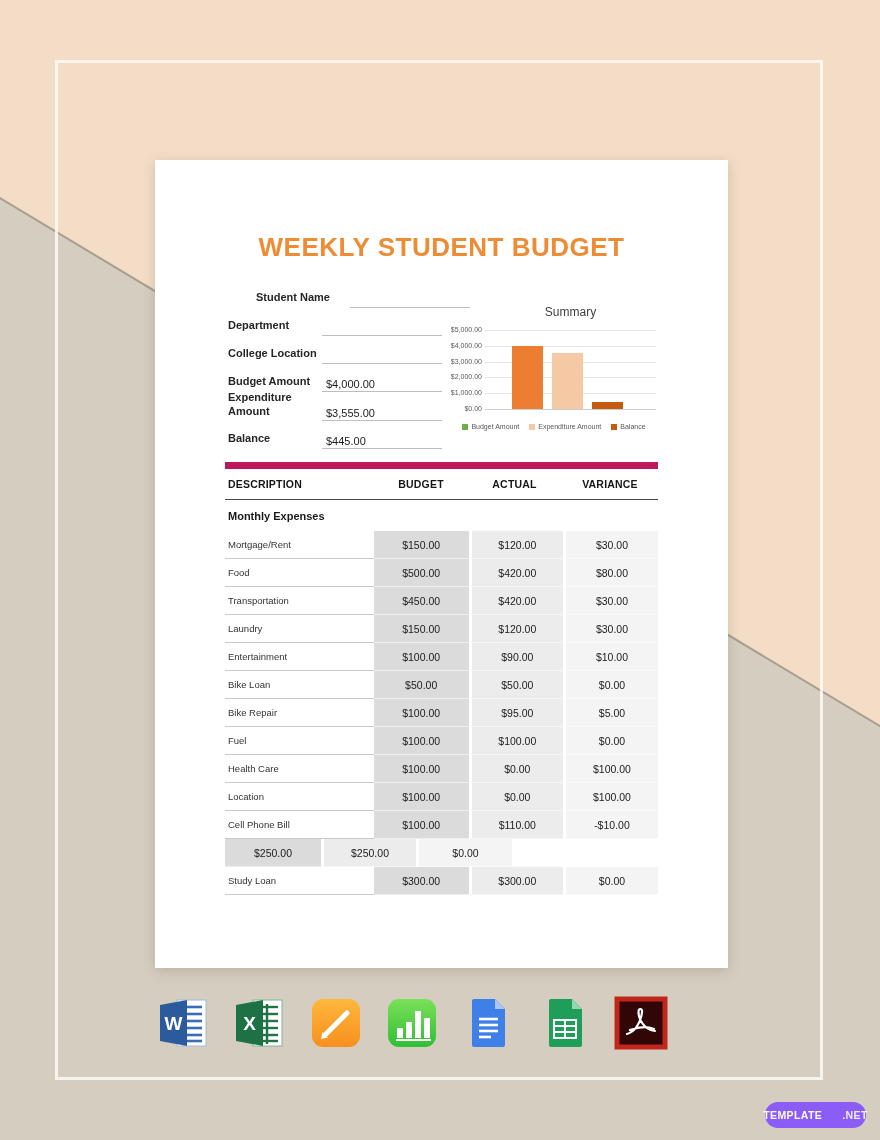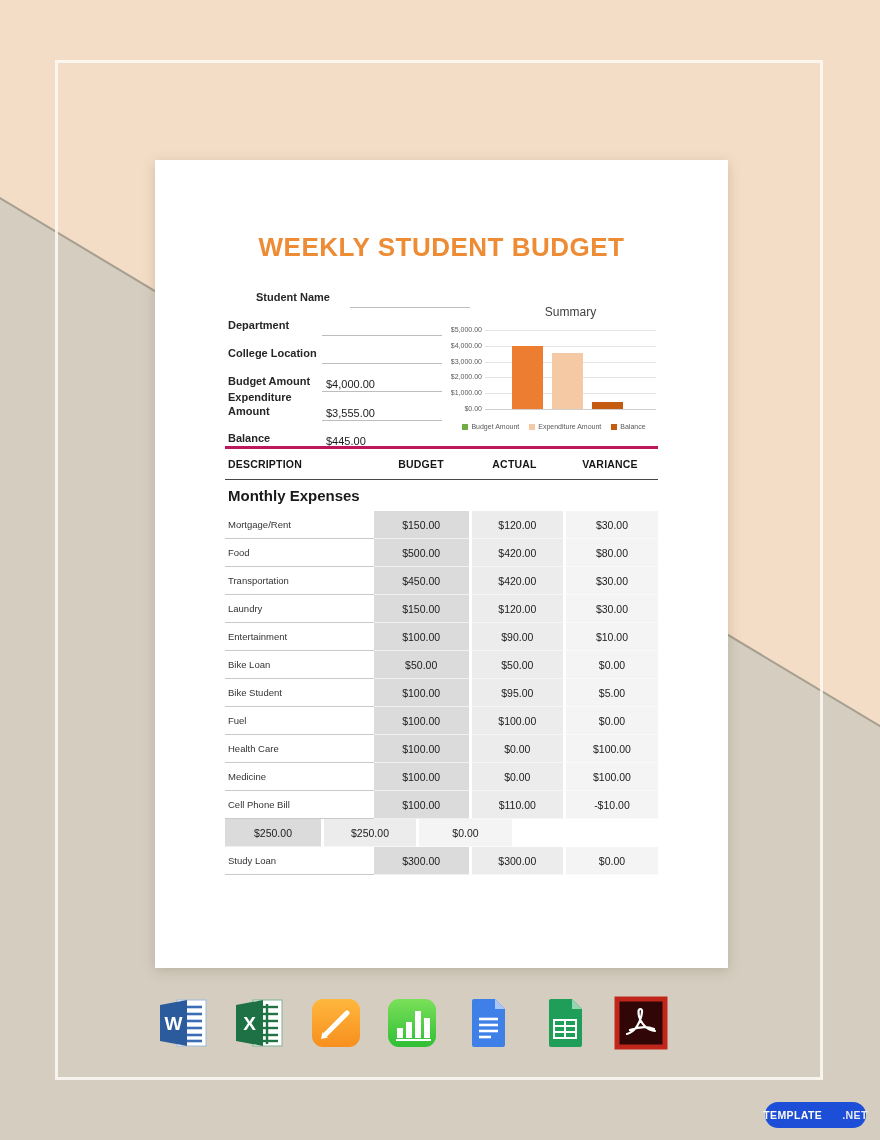--- a/index.html
+++ b/index.html
@@ -28,25 +28,25 @@
   .plot{position:absolute;left:45px;top:25px;width:171px;height:79px;}
   .gridline{position:absolute;left:0;width:100%;height:1px;background:#e4e4e4;}
   .gridline.base{background:#cfcfcf;}
   .ylab{position:absolute;right:190px;width:60px;text-align:right;font-size:7px;color:#595959;}
   .bar{position:absolute;bottom:0;width:31px;}
   .legend{position:absolute;left:0;top:118px;width:100%;display:flex;justify-content:center;
           gap:10px;align-items:center;}
   .leg-item{display:flex;align-items:center;gap:3px;font-size:7px;color:#595959;}
   .leg-marker{width:6px;height:6px;display:inline-block;}
   
-  .btable{position:absolute;left:70px;top:286px;width:433px;border-top:3px solid #be185d;}
+  .btable{position:absolute;left:70px;top:302px;width:433px;border-top:7px solid #be185d;}
   .t-head{display:flex;height:30px;align-items:center;border-bottom:1.5px solid #474747;}
   .t-hcell{font-size:10.5px;font-weight:bold;color:#161616;letter-spacing:.2px;text-align:center;}
   .t-hcell.desc{text-align:left;padding-left:3px;box-sizing:border-box;}
-  .t-section{height:31px;display:flex;align-items:center;font-size:15px;font-weight:bold;
+  .t-section{height:31px;display:flex;align-items:center;font-size:11px;font-weight:bold;
              color:#1a1a1a;padding-left:3px;}
   .t-row{display:flex;height:28px;}
   .t-cell{display:flex;align-items:center;box-sizing:border-box;}
   .t-cell.desc{width:150px;font-size:9.5px;color:#333;border-bottom:1px solid #c9c9c9;
                padding-left:3px;}
   .t-cell.money{justify-content:center;font-size:10.5px;color:#1b1b1b;
                 border-bottom:1px solid rgba(255,255,255,.55);}
   .t-cell.c-budget{width:96px;background:#dbdbdb;}
   .t-cell.c-actual{width:95px;background:#ececec;border-left:3px solid #fff;}
   .t-cell.c-variance{width:96px;background:#f4f4f4;border-left:3px solid #fff;}
@@ -181,39 +181,39 @@
             <div class="t-cell money c-actual">$90.00</div>
             <div class="t-cell money c-variance">$10.00</div>
           </div>
           <div class="t-row">
             <div class="t-cell desc">Bike Loan</div>
             <div class="t-cell money c-budget">$50.00</div>
             <div class="t-cell money c-actual">$50.00</div>
             <div class="t-cell money c-variance">$0.00</div>
           </div>
           <div class="t-row">
-            <div class="t-cell desc">Bike Student</div>
+            <div class="t-cell desc">Bike Repair</div>
             <div class="t-cell money c-budget">$100.00</div>
             <div class="t-cell money c-actual">$95.00</div>
             <div class="t-cell money c-variance">$5.00</div>
           </div>
           <div class="t-row">
             <div class="t-cell desc">Fuel</div>
             <div class="t-cell money c-budget">$100.00</div>
             <div class="t-cell money c-actual">$100.00</div>
             <div class="t-cell money c-variance">$0.00</div>
           </div>
           <div class="t-row">
             <div class="t-cell desc">Health Care</div>
             <div class="t-cell money c-budget">$100.00</div>
             <div class="t-cell money c-actual">$0.00</div>
             <div class="t-cell money c-variance">$100.00</div>
           </div>
           <div class="t-row">
-            <div class="t-cell desc">Medicine</div>
+            <div class="t-cell desc">Location</div>
             <div class="t-cell money c-budget">$100.00</div>
             <div class="t-cell money c-actual">$0.00</div>
             <div class="t-cell money c-variance">$100.00</div>
           </div>
           <div class="t-row">
             <div class="t-cell desc">Cell Phone Bill</div>
             <div class="t-cell money c-budget">$100.00</div>
             <div class="t-cell money c-actual">$110.00</div>
             <div class="t-cell money c-variance">-$10.00</div>
           </div>
@@ -318,17 +318,17 @@
         </svg>
       </div>
       <div class="app-icon">
         <svg viewBox="0 0 54 54">
           <rect x="3" y="3" width="48" height="48" fill="#300606" stroke="#c1261a" stroke-width="5"></rect>
           <path d="M13 38 C 21 36 27 26 28 16 C 28.5 12 24.5 12 24.5 16 C 24.5 24 31 34 41 35 M16 34 C 24 31 33 30 40 33" fill="none" stroke="#fff" stroke-width="2.2" stroke-linecap="round"></path>
         </svg>
       </div>
     </div>
 
-  <div class="badge" id="watermark-badge" style="background: #1d4ed8;">
+  <div class="badge" id="watermark-badge" style="background: #8b5cf6;">
       <span class="b1">TEMPLATE</span>
       <span class="b2">.NET</span>
     </div>
 </div>
 
 </body></html>

